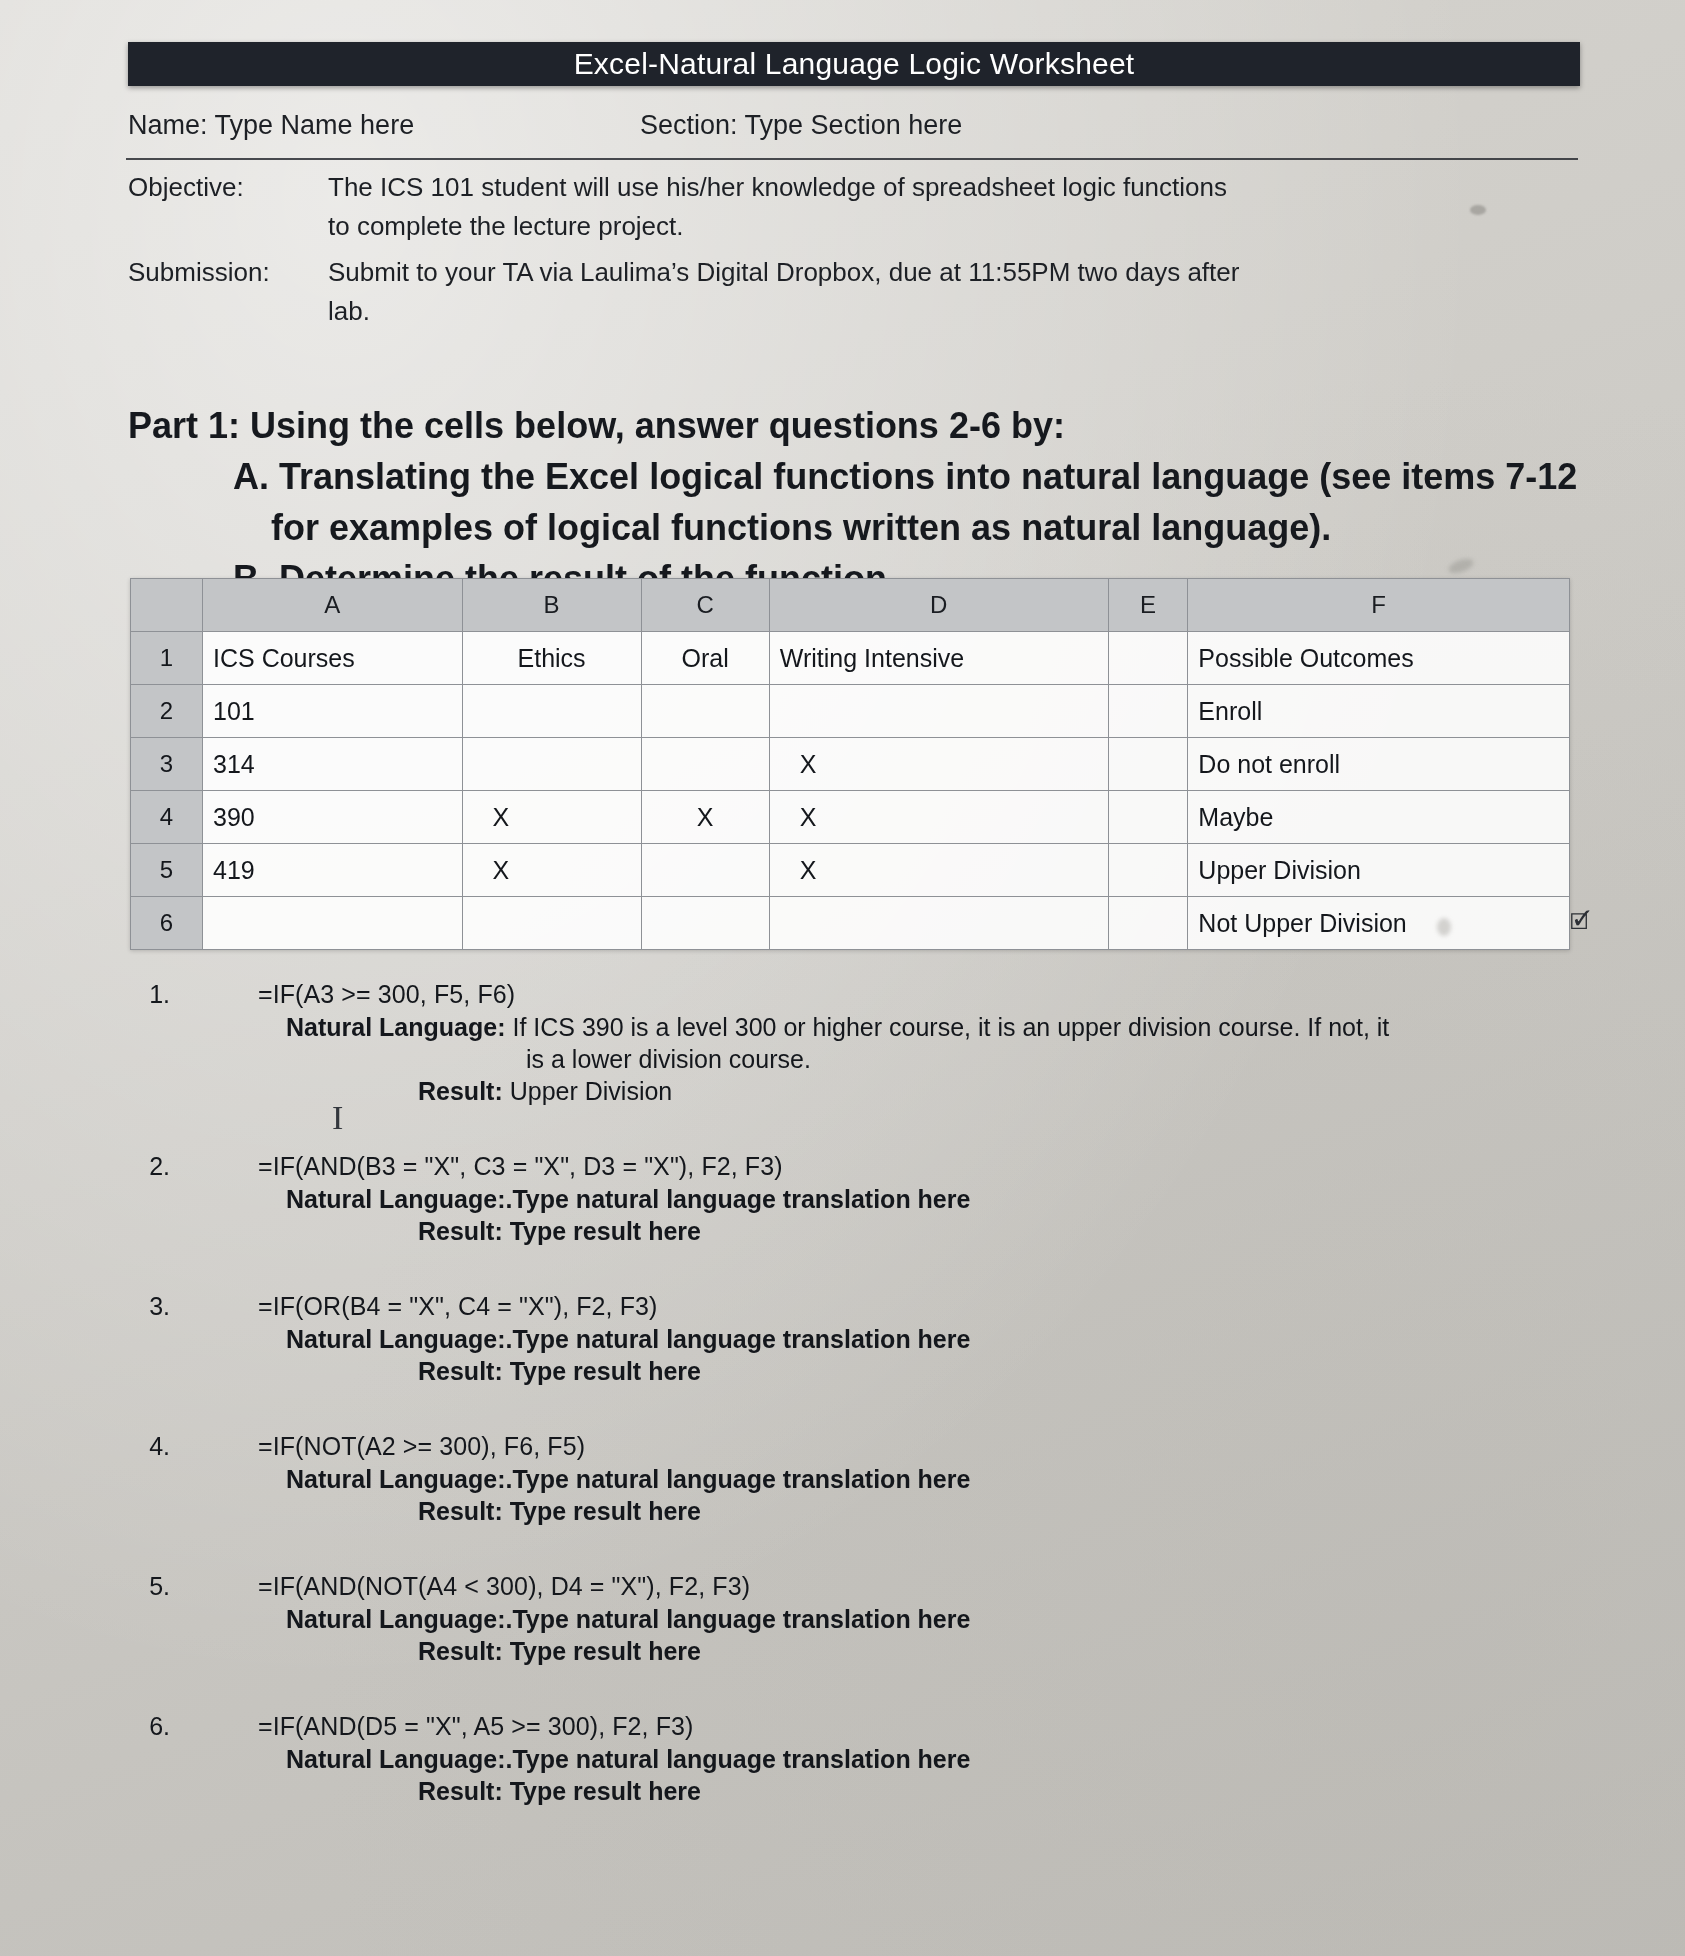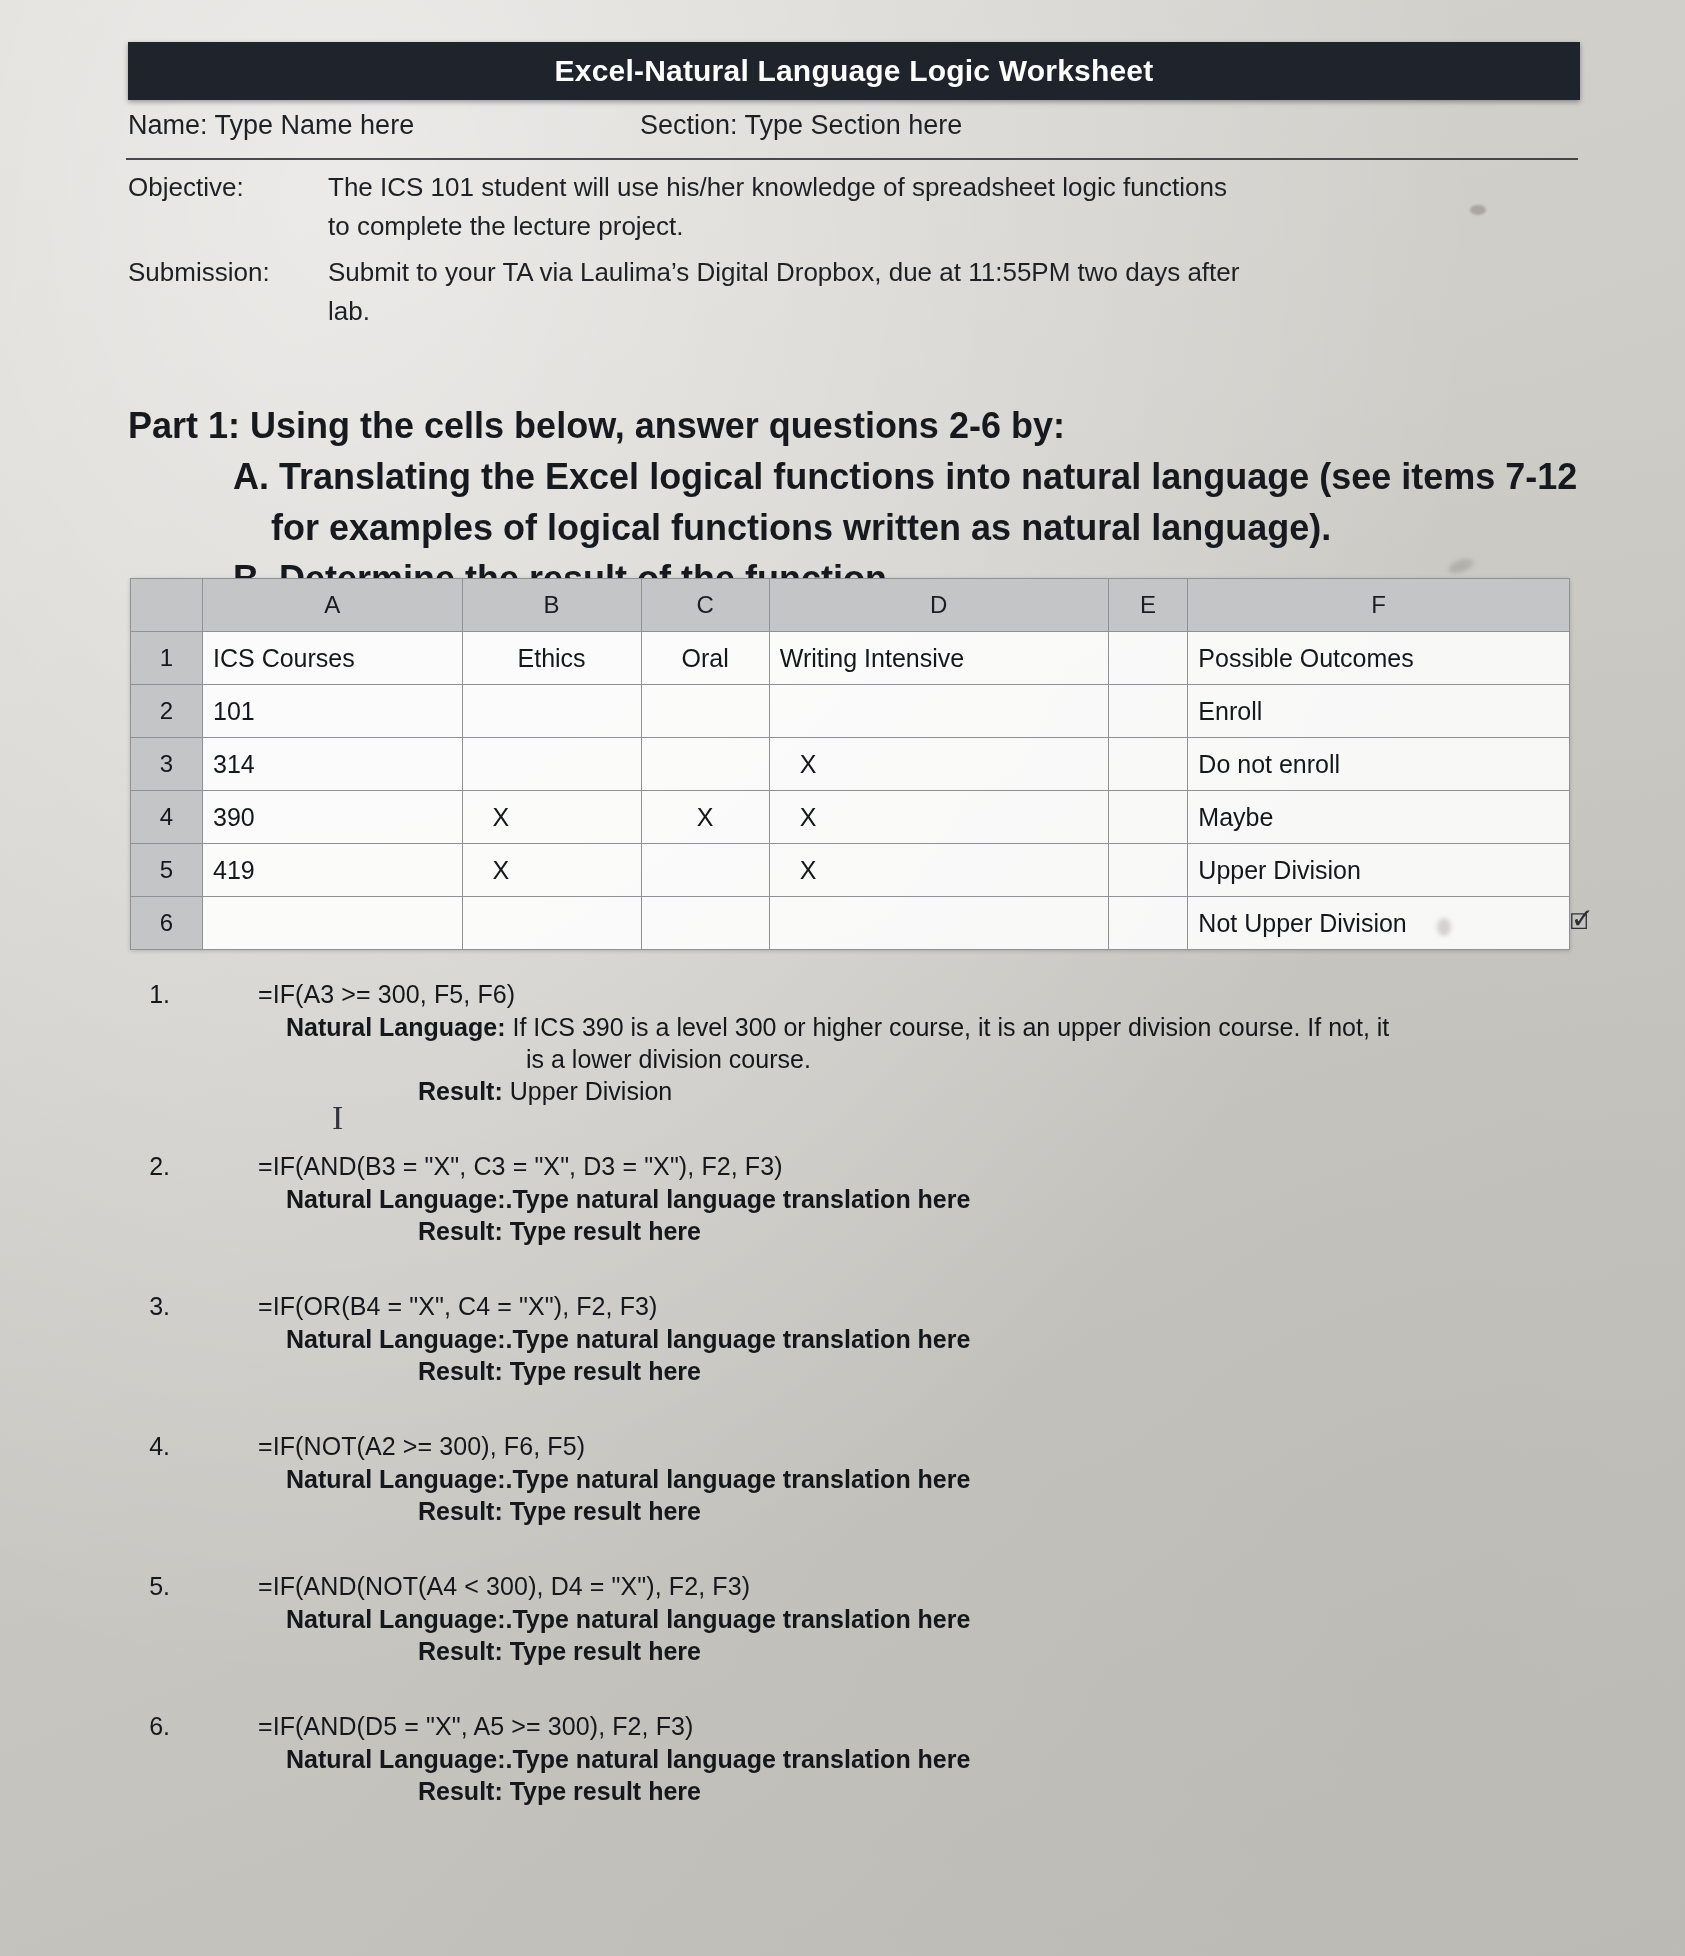--- a/index.html
+++ b/index.html
@@ -29,28 +29,28 @@
     top: 0;
     width: 1460px;
     height: 1956px;
     padding: 0;
   }
   .title-bar {
     position: absolute;
     left: 8px;
     top: 42px;
     width: 1452px;
-    height: 58px;
+    height: 44px;
     background: #1f232b;
     color: #ffffff;
     display: flex;
     align-items: center;
     justify-content: center;
     font-size: 30px;
-    font-weight: bold;
+    font-weight: normal;
     letter-spacing: .2px;
     box-shadow: 0 2px 5px rgba(0,0,0,.35);
   }
   .row-name {
     position: absolute;
     left: 8px;
     top: 110px;
     width: 1452px;
     font-size: 27px;
     color: #1d2025;

